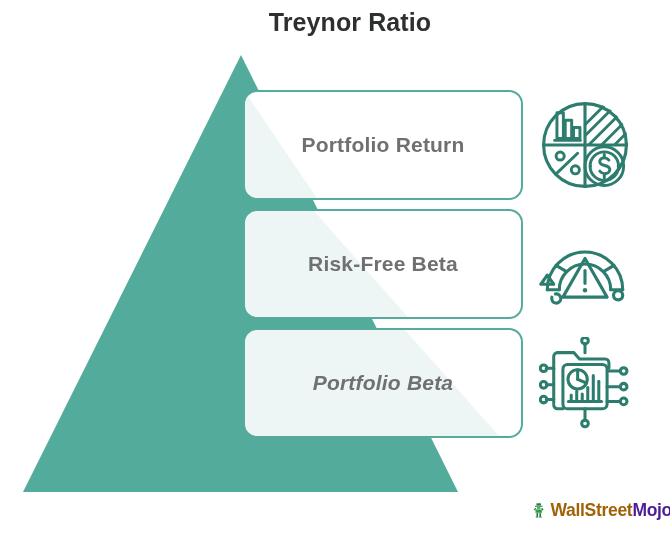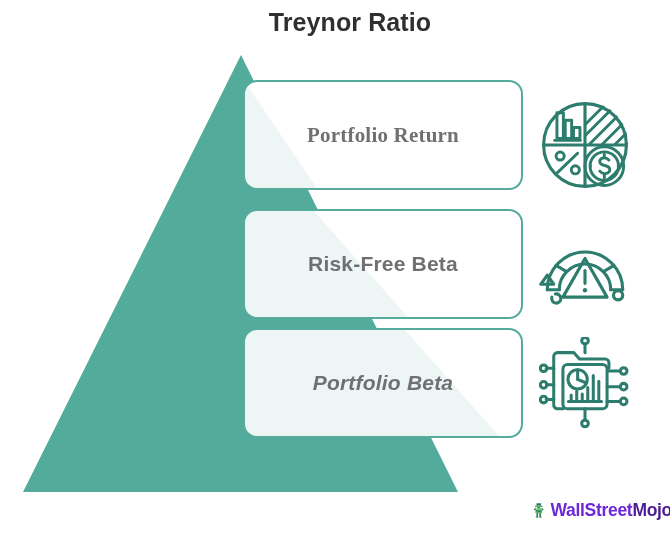--- a/index.html
+++ b/index.html
@@ -48,21 +48,21 @@
   
   .row {
     position: absolute;
     left: 228px;
     width: 280px;
     height: 110px;
     display: flex;
     align-items: center;
     justify-content: center;
   }
-  #row-1 { top: 80px; font-family: Liberation Serif, serif; }
+  #row-1 { top: 90px; }
   #row-2 { top: 209px; }
   #row-3 { top: 328px; font-style: italic; }
 
   .row-box {
     position: absolute;
     left: 0;
     top: 0;
     width: 100%;
     height: 100%;
     box-sizing: border-box;
@@ -117,21 +117,21 @@
     display: flex;
     align-items: center;
     gap: 5px;
   }
   #brand-wordmark {
     font-size: 17.5px;
     font-weight: bold;
     letter-spacing: -0.3px;
     white-space: nowrap;
   }
-  .word-a { color: #6d28d9; }
+  .word-a { color: #a16207; }
   .word-b { color: #4c1d95; }
 </style>
 </head>
 <body>
 
 <div id="infographic">
 
   <div id="page-title">Treynor Ratio</div>
 
   <svg id="pyramid-layer" viewBox="0 0 670 543" width="670" height="543" aria-hidden="true">

